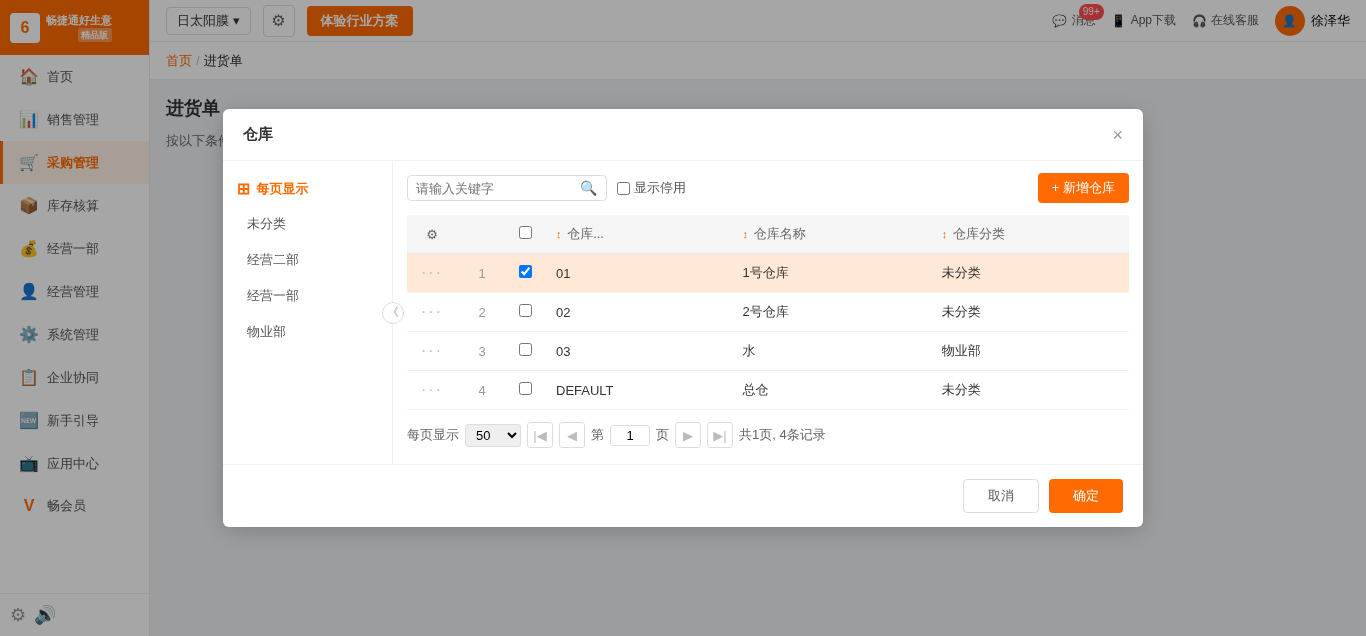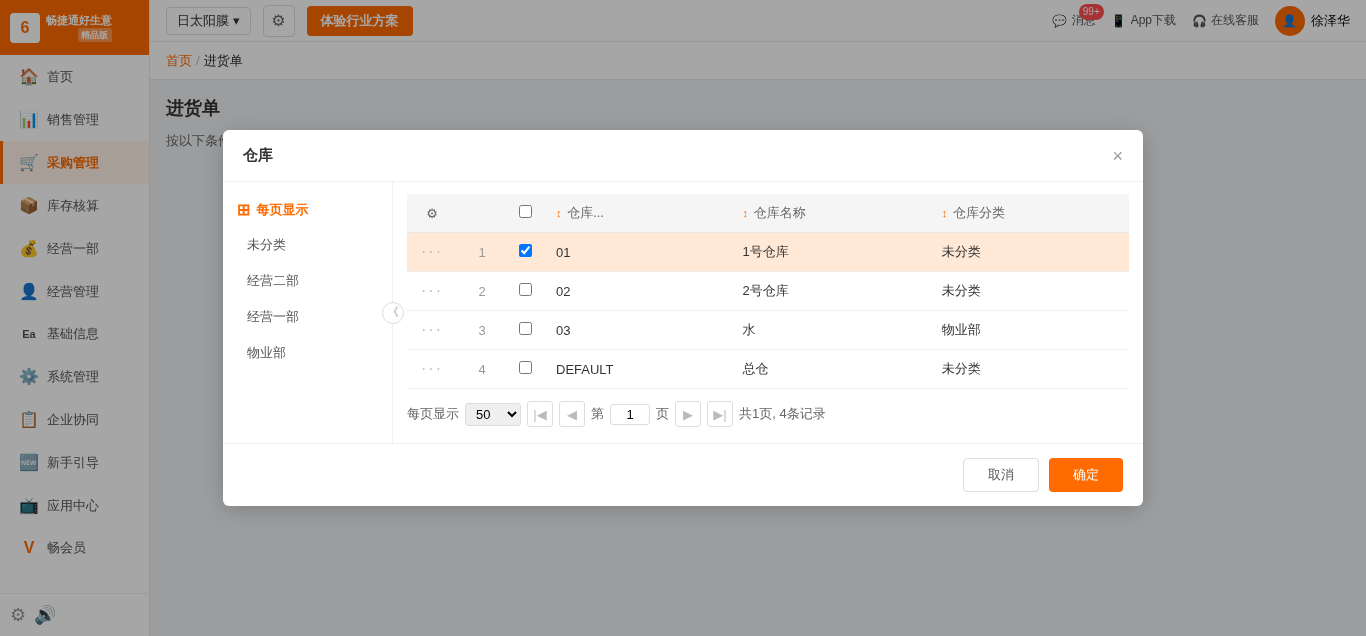--- a/index.html
+++ b/index.html
@@ -470,24 +470,20 @@
       <span class="icon">📦</span>
       <span>库存核算</span>
     </div>
     <div class="sidebar-item">
       <span class="icon">💰</span>
       <span>经营一部</span>
     </div>
     <div class="sidebar-item">
       <span class="icon">👤</span>
       <span>经营管理</span>
-    </div>
-    <div class="sidebar-item">
-      <span class="icon" style="font-style:normal;font-size:11px;font-weight:bold;color:#555;">Ea</span>
-      <span>基础信息</span>
     </div>
     <div class="sidebar-item">
       <span class="icon">⚙️</span>
       <span>系统管理</span>
     </div>
     <div class="sidebar-item">
       <span class="icon">📋</span>
       <span>企业协同</span>
     </div>
     <div class="sidebar-item">
@@ -571,20 +567,31 @@
           </div>
           <div class="category-item">未分类</div>
           <div class="category-item">经营二部</div>
           <div class="category-item">经营一部</div>
           <div class="category-item">物业部</div>
           <div class="collapse-btn">《</div>
         </div>
 
         <div class="table-panel">
 
+          <div class="table-search-bar">
+            <div class="search-input-wrap">
+              <input type="text" placeholder="请输入关键字" style="">
+              <span class="search-icon">🔍</span>
+            </div>
+            <label class="checkbox-label">
+              <input type="checkbox" style="">
+              <span>显示停用</span>
+            </label>
+            <button class="new-warehouse-btn">+ 新增仓库</button>
+          </div>
 
           <div style="overflow-y:auto;flex:1;">
             <table class="wh-table">
               <thead>
                 <tr>
                   <th class="col-gear">
                     <span>⚙</span>
                   </th>
                   <th class="col-num"></th>
                   <th class="col-check">

